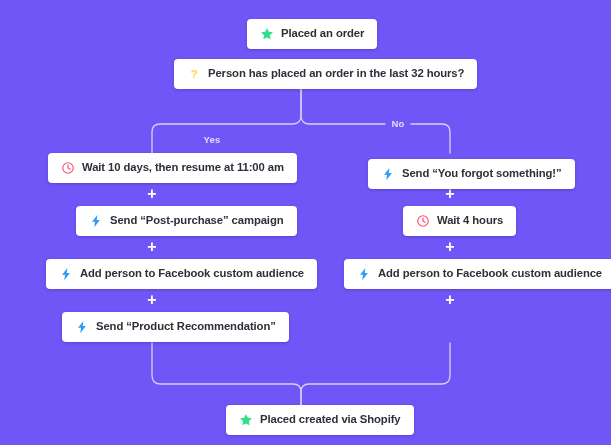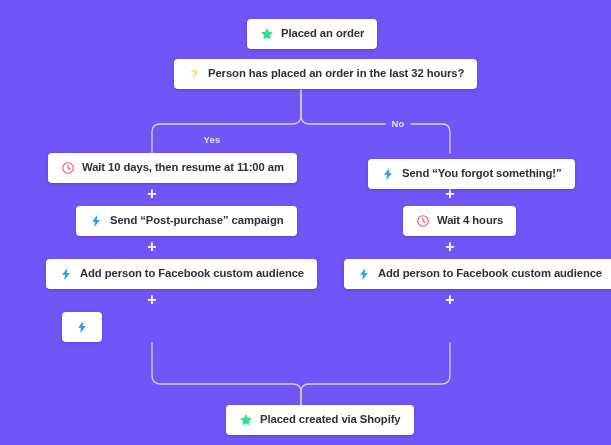--- a/index.html
+++ b/index.html
@@ -145,20 +145,21 @@
   </div>
 
   <div class="plus" style="left:152px; top:300px;">+</div>
 
   <div class="node" style="left:62px; top:312px;">
     <span class="ico">
       <svg width="14" height="14" viewBox="0 0 24 24">
           <path fill="#2e9bf5" d="M14.4 1.5L5.2 13.2h5.1L9.1 22.5l9.5-12.1h-5.4z"></path>
         </svg>
     </span>
+    <span class="node-label">Send “Product Recommendation”</span>
   </div>
 
   <div class="node" style="left:368px; top:153px;margin-top:6px;">
     <span class="ico">
       <svg width="14" height="14" viewBox="0 0 24 24">
           <path fill="#2e9bf5" d="M14.4 1.5L5.2 13.2h5.1L9.1 22.5l9.5-12.1h-5.4z"></path>
         </svg>
     </span>
     <span class="node-label">Send “You forgot something!”</span>
   </div>

